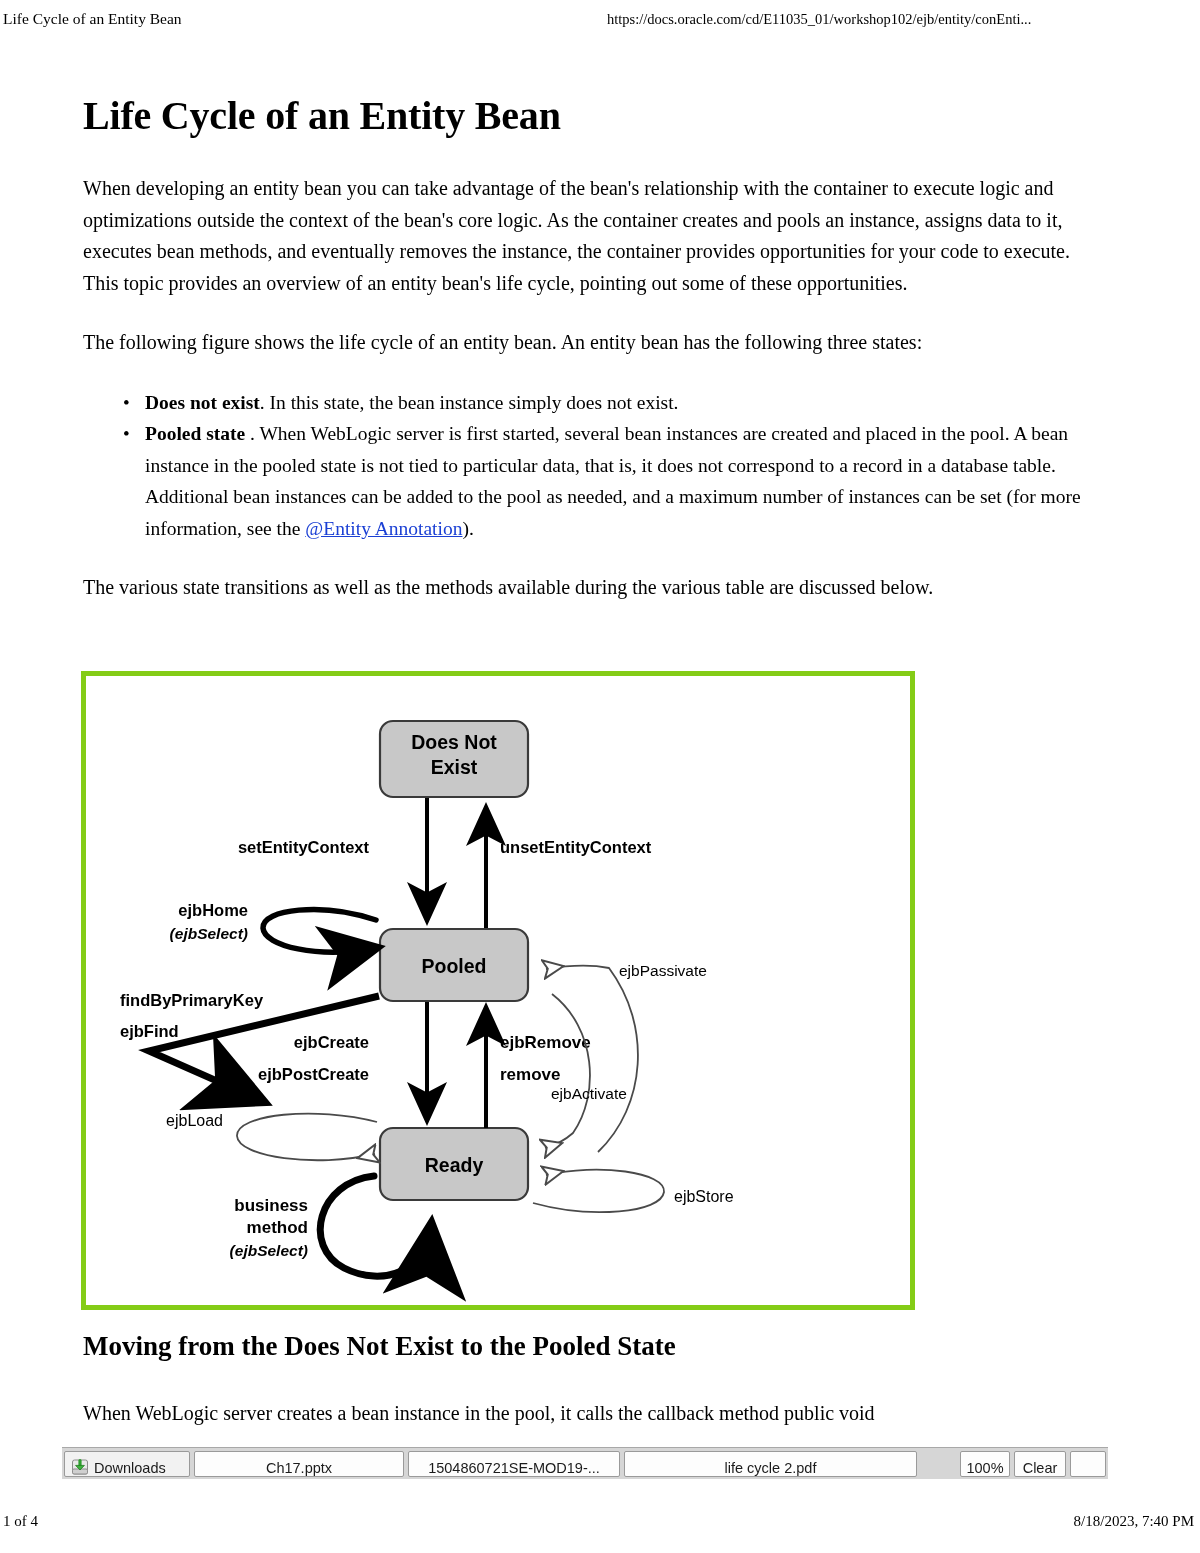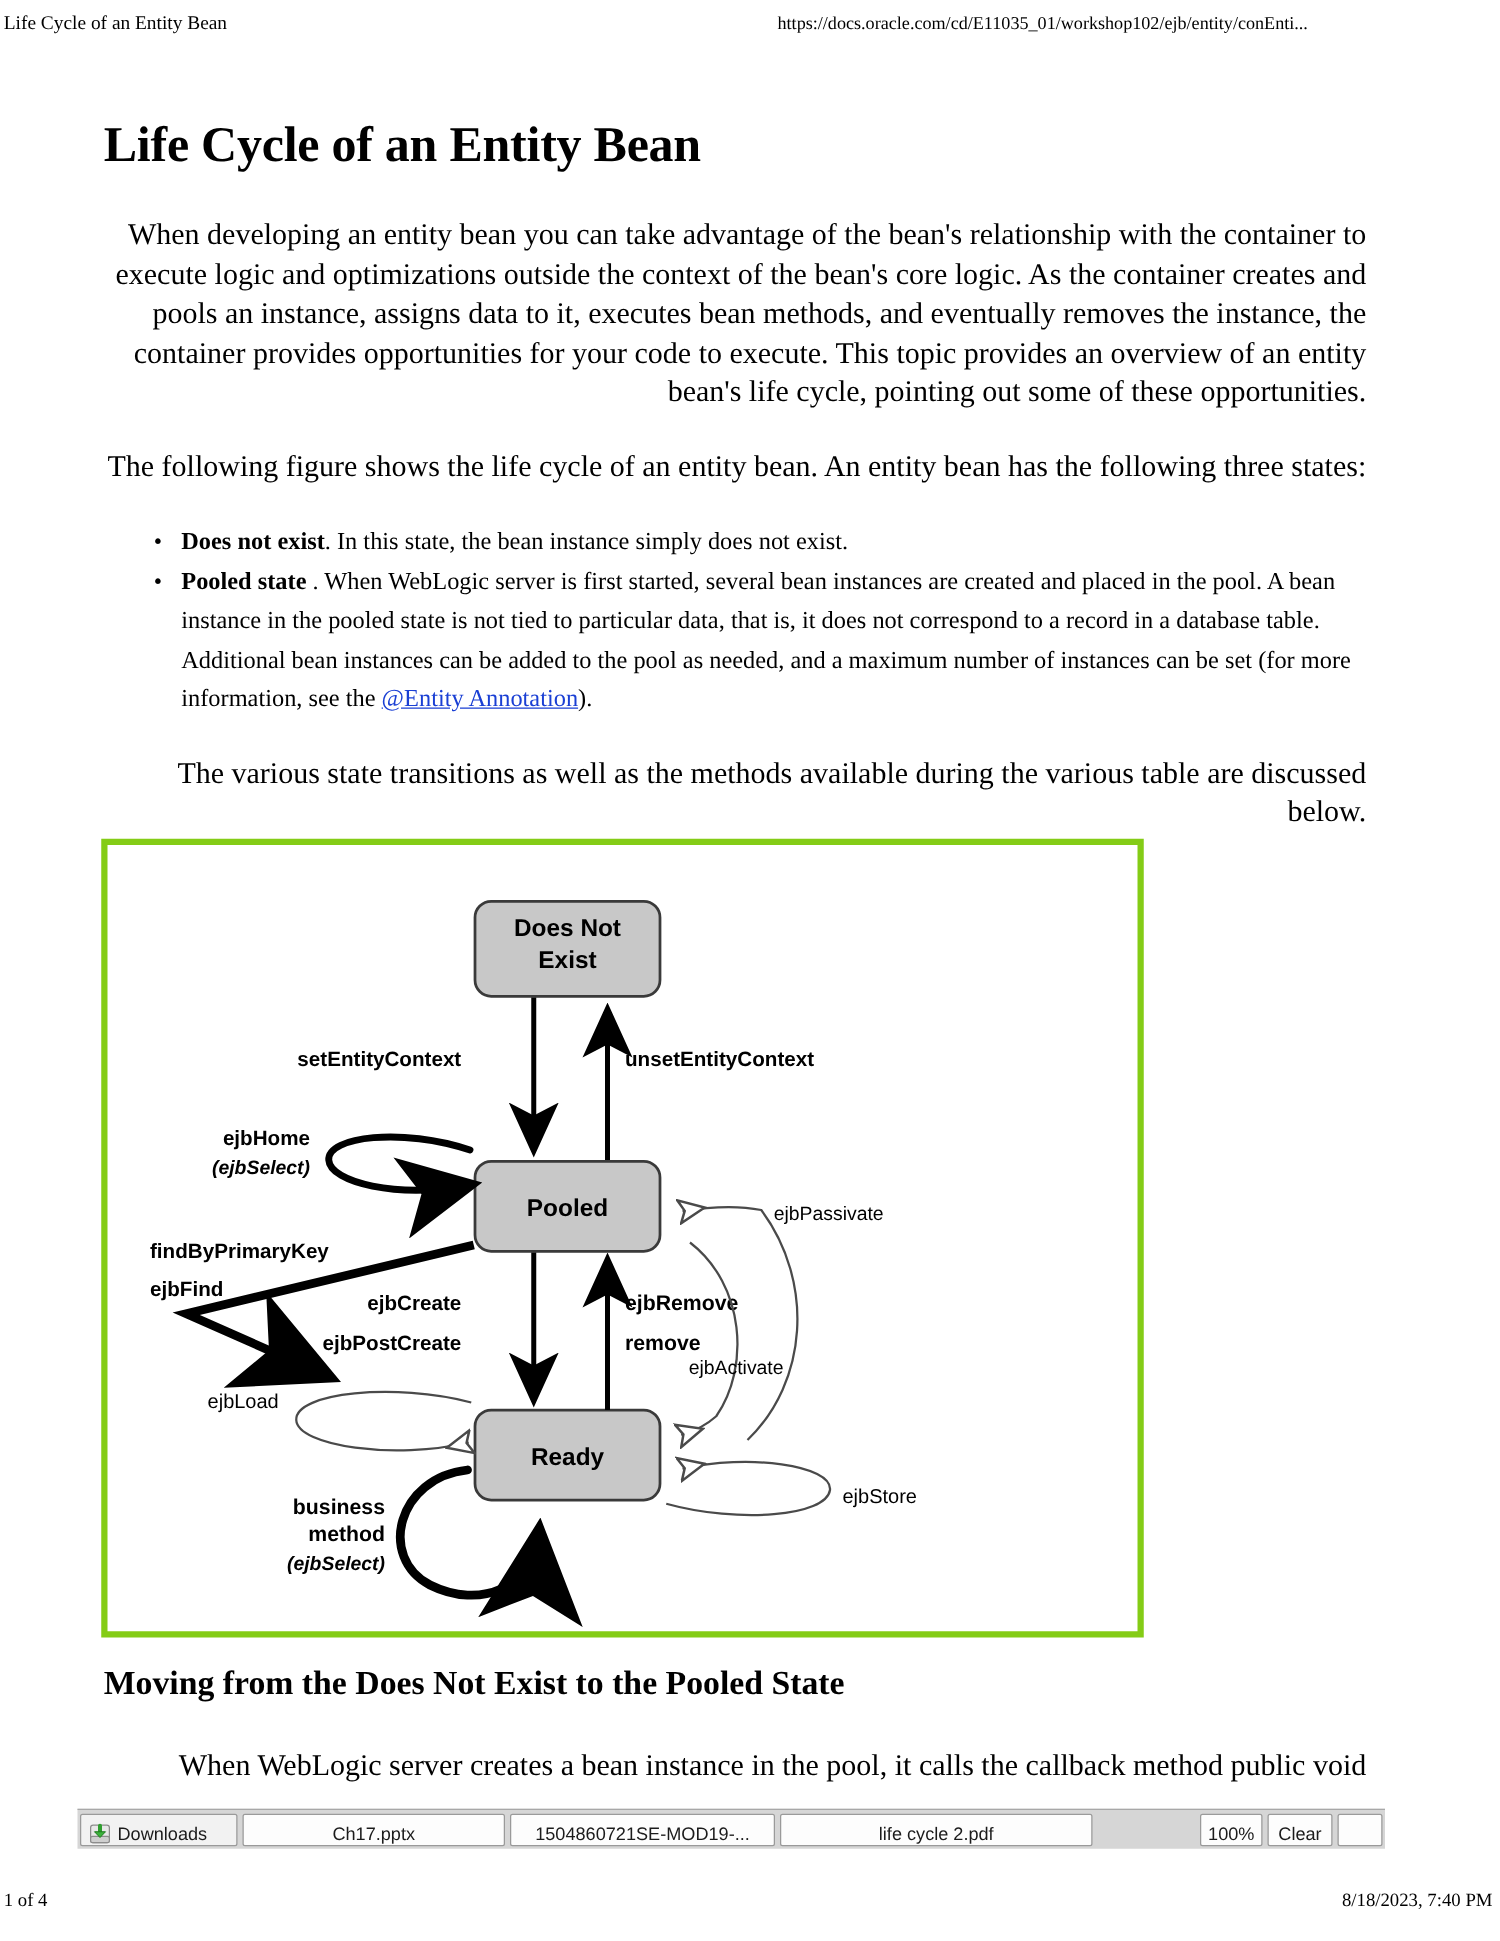--- a/index.html
+++ b/index.html
@@ -28,21 +28,21 @@
     line-height: 22px;
   }
   .print-header .ph-title {
     position: absolute;
     left: 3px;
     top: 0;
     white-space: nowrap;
   }
   .print-header .ph-url {
     position: absolute;
-    left: 622px;
+    left: 607px;
     top: 0;
     white-space: nowrap;
     font-size: 14.5px;
   }
 
   
   .article {
     position: absolute;
     left: 83px;
     top: 95px;
@@ -55,24 +55,24 @@
     letter-spacing: -0.2px;
     line-height: 1.06;
   }
   h2.section-title {
     font-size: 27px;
     font-weight: bold;
     margin: 0;
     line-height: 1.1;
   }
   p.body-text {
-    font-size: 24px;
+    font-size: 20px;
     line-height: 31.5px;
     margin: 0 0 28px 0;
-    text-align: right;
+    text-align: left;
   }
   p.body-text.tight { margin-bottom: 0; }
 
   ul.state-list {
     margin: 0 0 0 0;
     padding: 0 0 0 62px;
     list-style: none;
   }
   ul.state-list > li {
     position: relative;
@@ -139,21 +139,21 @@
     padding: 0 6px;
   }
   .tb-btn.downloads {
     width: 126px;
     justify-content: flex-start;
     gap: 5px;
     background: #f2f2f2;
   }
   .tb-btn.w1 { width: 210px; }
   .tb-btn.w2 { width: 212px; }
-  .tb-btn.w3 { width: 250px; }
+  .tb-btn.w3 { width: 293px; }
   .tb-btn.zoom { width: 50px; }
   .tb-btn.clear { width: 52px; }
   .tb-btn.blank { width: 36px; }
   .dl-icon {
     width: 18px; height: 18px;
     position: relative;
     flex: 0 0 auto;
   }
 
   

